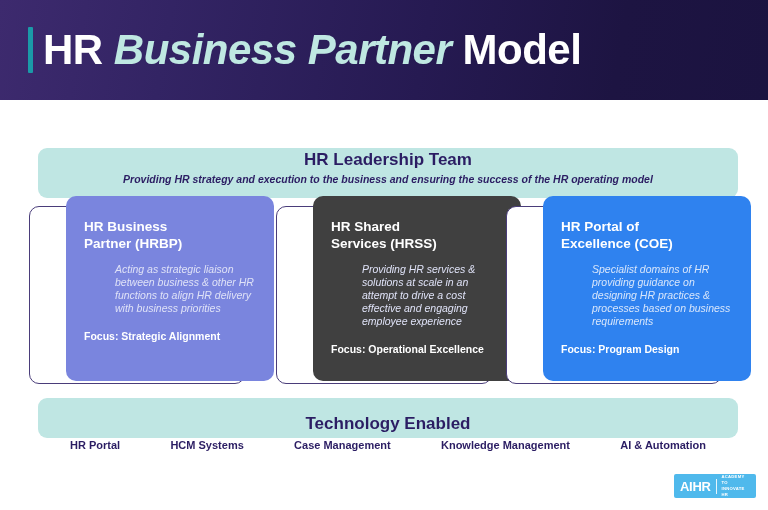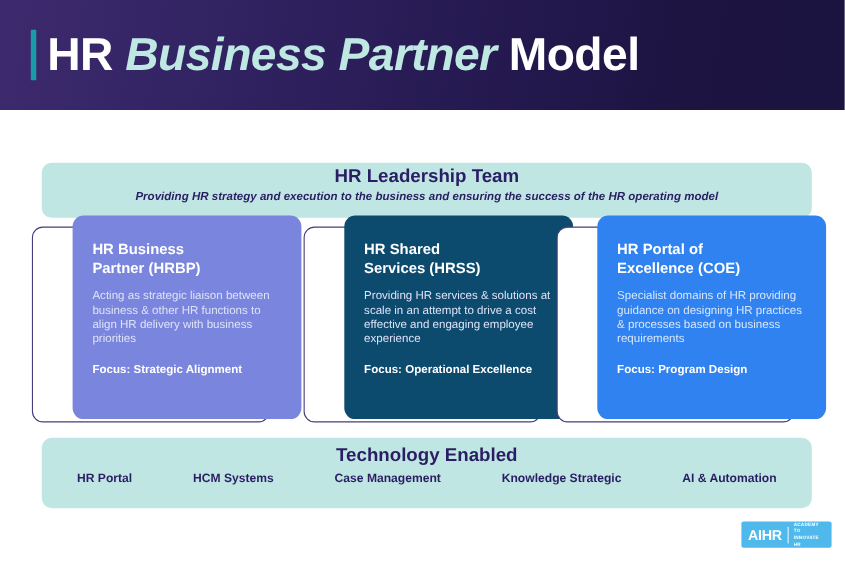--- a/index.html
+++ b/index.html
@@ -51,21 +51,21 @@
   
   .banner {
     position: absolute;
     left: 38px;
     width: 700px;
     background: #bfe6e3;
     border-radius: 9px;
     text-align: center;
   }
   .banner.top { top: 148px; height: 50px; padding-top: 0; }
-  .banner.bottom { top: 398px; height: 64px; padding-top: 4px; }
+  .banner.bottom { top: 398px; height: 40px; padding-top: 14px; }
 
   .banner-title {
     color: #2b1d63;
     font-size: 17px;
     font-weight: bold;
     line-height: 23px;
   }
   .banner-sub {
     color: #2b1d63;
     font-size: 10.5px;
@@ -117,36 +117,38 @@
     position: absolute;
     left: 28px;
     top: 0;
     width: 208px;
     height: 185px;
     border-radius: 10px;
     padding: 22px 18px 0 18px;
     overflow: hidden;
   }
   .c1 .card-fill { background: #7a85de; }
-  .c2 .card-fill { background: #0c4a6e; }
+  .c2 .card-fill { background: #404040; }
   .c3 .card-fill { background: #2f82ef; }
 
   .card-heading {
     color: #ffffff;
     font-size: 13.5px;
     font-weight: bold;
     line-height: 17px;
     white-space: pre-line;
   }
   .card-desc {
     color: #dfe2f7;
     font-size: 10.5px;
+    font-style: italic;
     line-height: 13px;
     margin-top: 11px;
     white-space: pre-line;
+    margin-left: 31px;
   }
   .c3 .card-desc { color: #d8e6fb; }
   .card-focus {
     color: #ffffff;
     font-size: 10.5px;
     font-weight: bold;
     line-height: 14px;
     margin-top: 14px;
   }
 
@@ -236,21 +238,21 @@
   </div>
 
 </div>
 
 <div class="banner bottom">
   <div class="banner-title">Technology Enabled</div>
   <div class="tech-items">
     <div class="tech-item">HR Portal</div>
     <div class="tech-item">HCM Systems</div>
     <div class="tech-item">Case Management</div>
-    <div class="tech-item">Knowledge Strategic</div>
+    <div class="tech-item">Knowledge Management</div>
     <div class="tech-item">AI &amp; Automation</div>
   </div>
 </div>
 
 <div class="logo">
   <div class="logo-main">AIHR</div>
   <div class="logo-div"></div>
   <div class="logo-sub">ACADEMY TO
 INNOVATE HR</div>
 </div>

